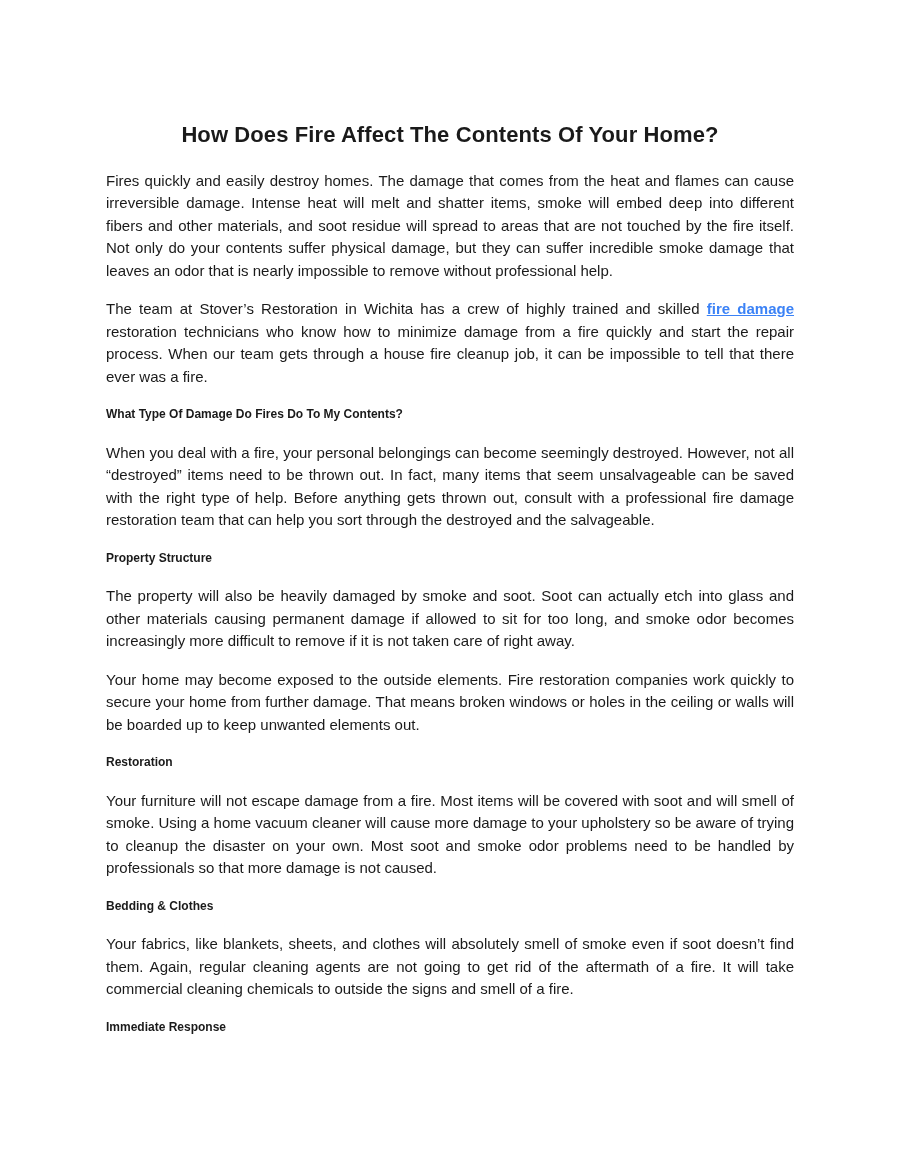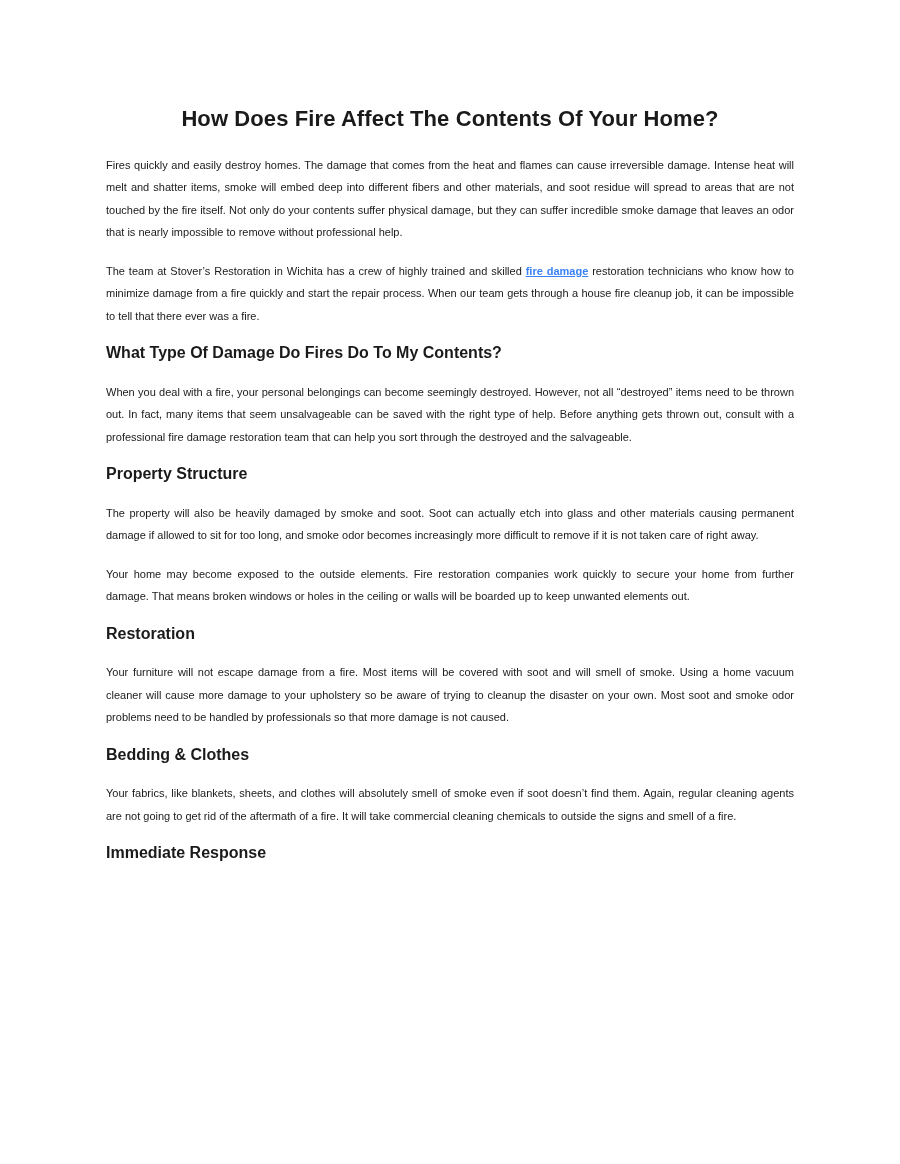--- a/index.html
+++ b/index.html
@@ -19,32 +19,32 @@
     width: 900px;
     height: 1164px;
     background: #ffffff;
     padding: 105px 106px 0 106px;
   }
   .doc-title {
     font-size: 22px;
     font-weight: 700;
     text-align: center;
     color: #1a1a1a;
-    margin: 0 0 20px 0;
+    margin: 16px 0 20px 0;
     line-height: 1.3;
     letter-spacing: 0.1px;
   }
   p.body-text {
-    font-size: 11px;
+    font-size: 15px;
     line-height: 22.5px;
     text-align: justify;
     margin: 16px 0 15px 0;
   }
   h2.sub-heading {
-    font-size: 16px;
+    font-size: 12px;
     font-weight: 700;
     line-height: 22.5px;
     margin: 8px 0 15px 0;
     color: #1a1a1a;
   }
   a.doc-link {
     color: #3b82f6;
     font-weight: 700;
     text-decoration: underline;
     cursor: pointer;

